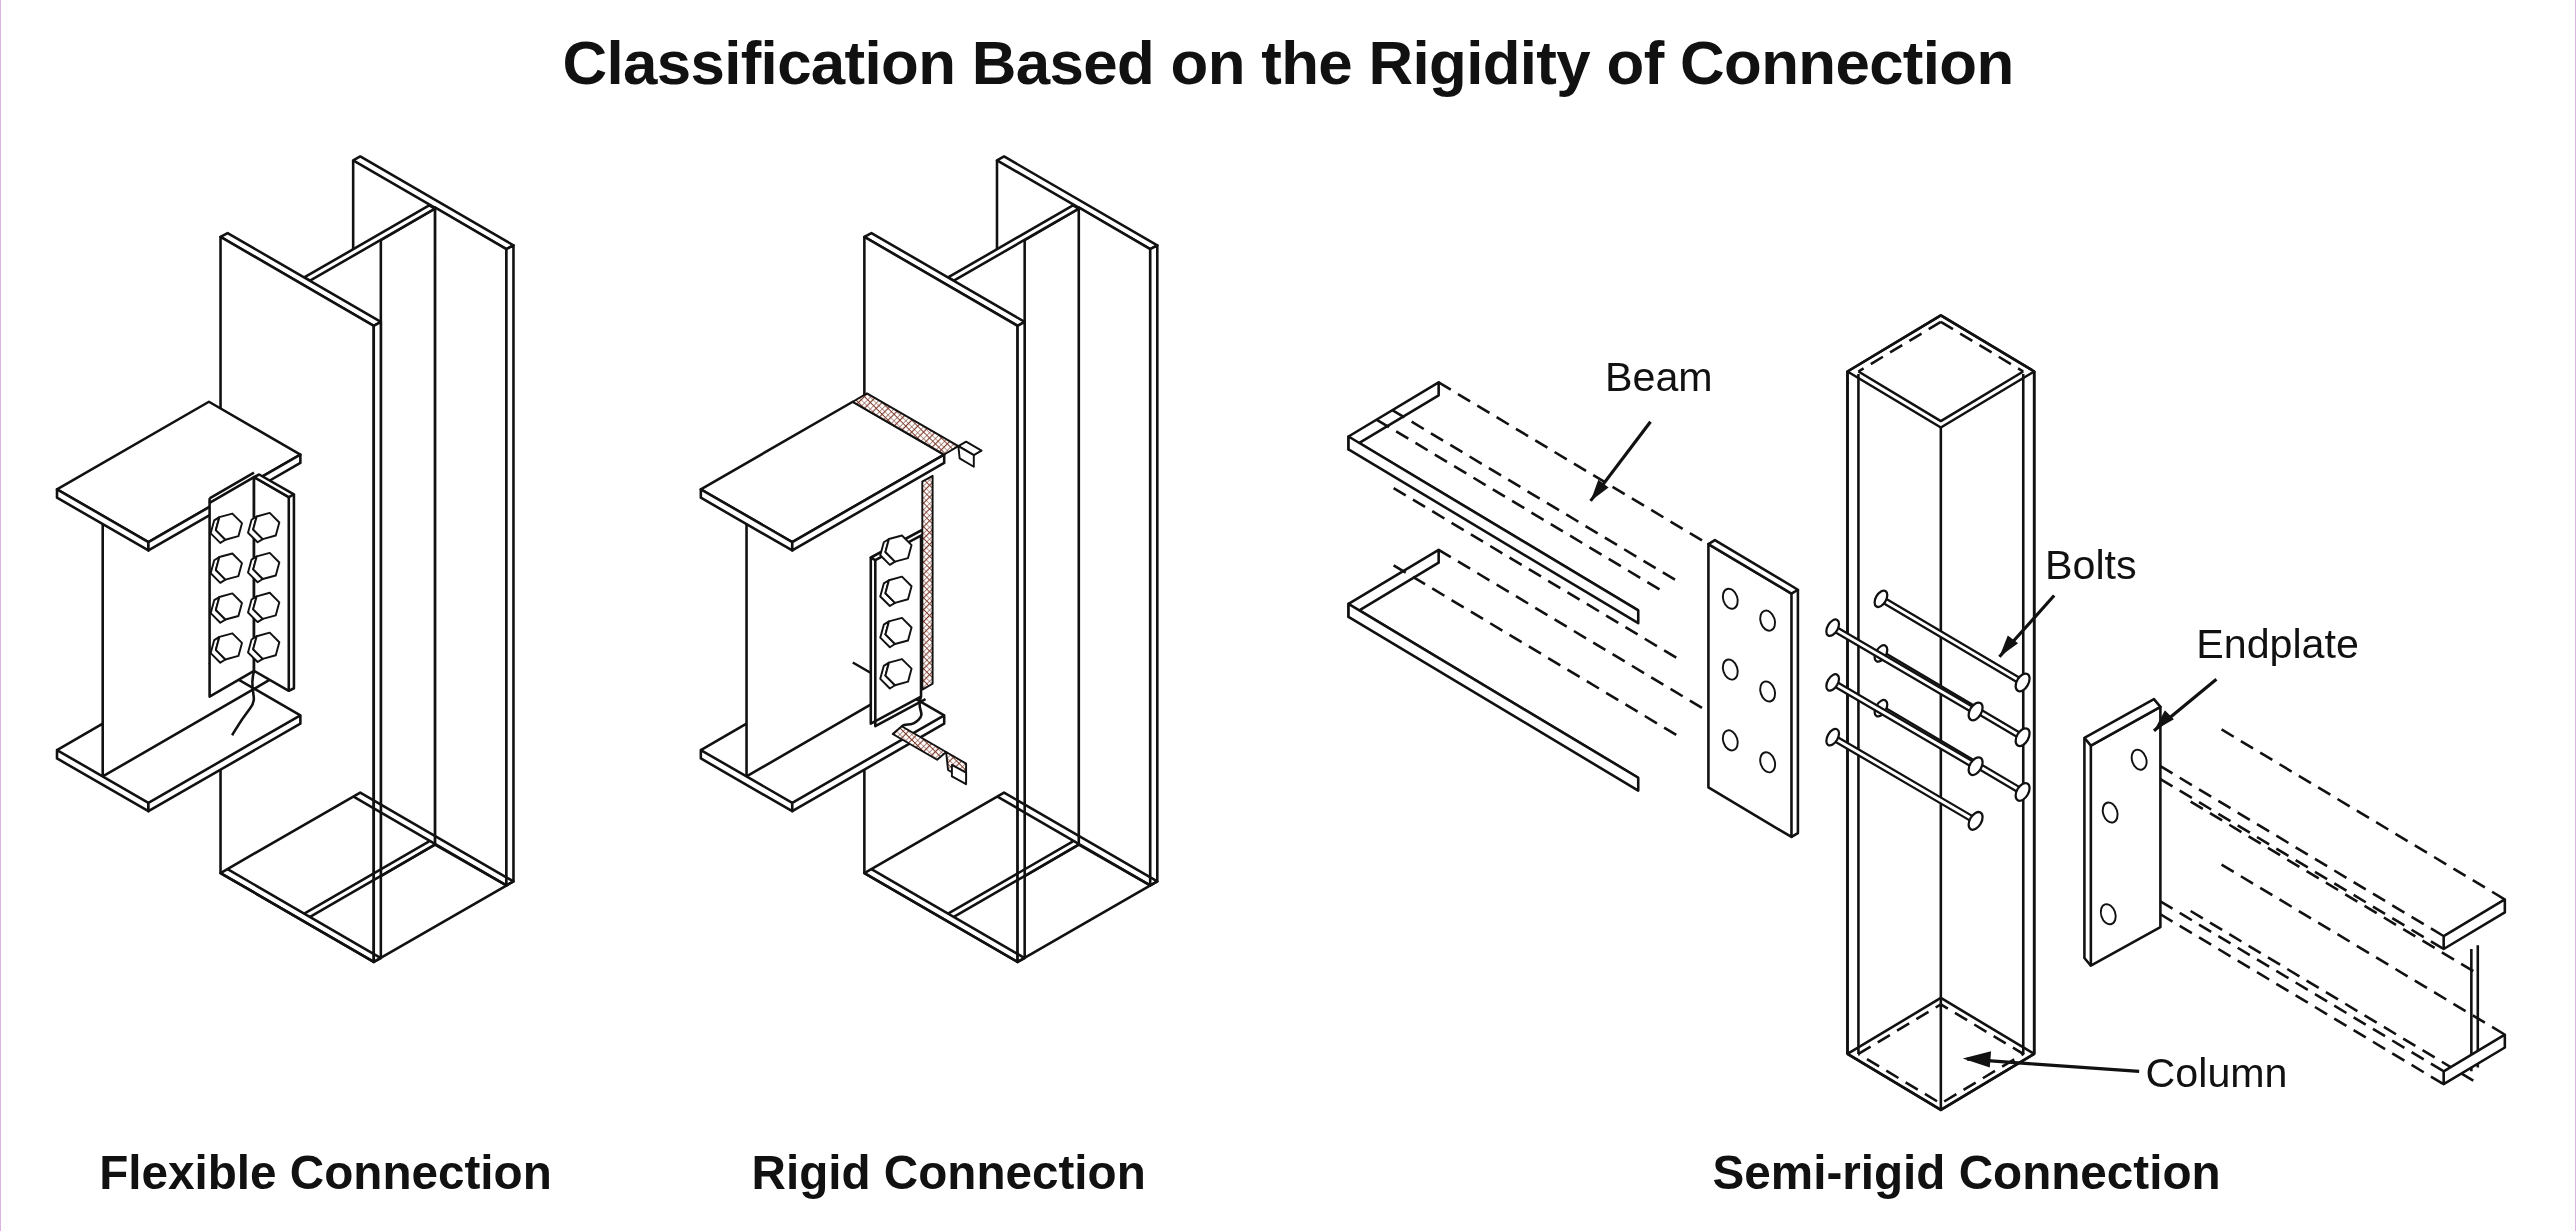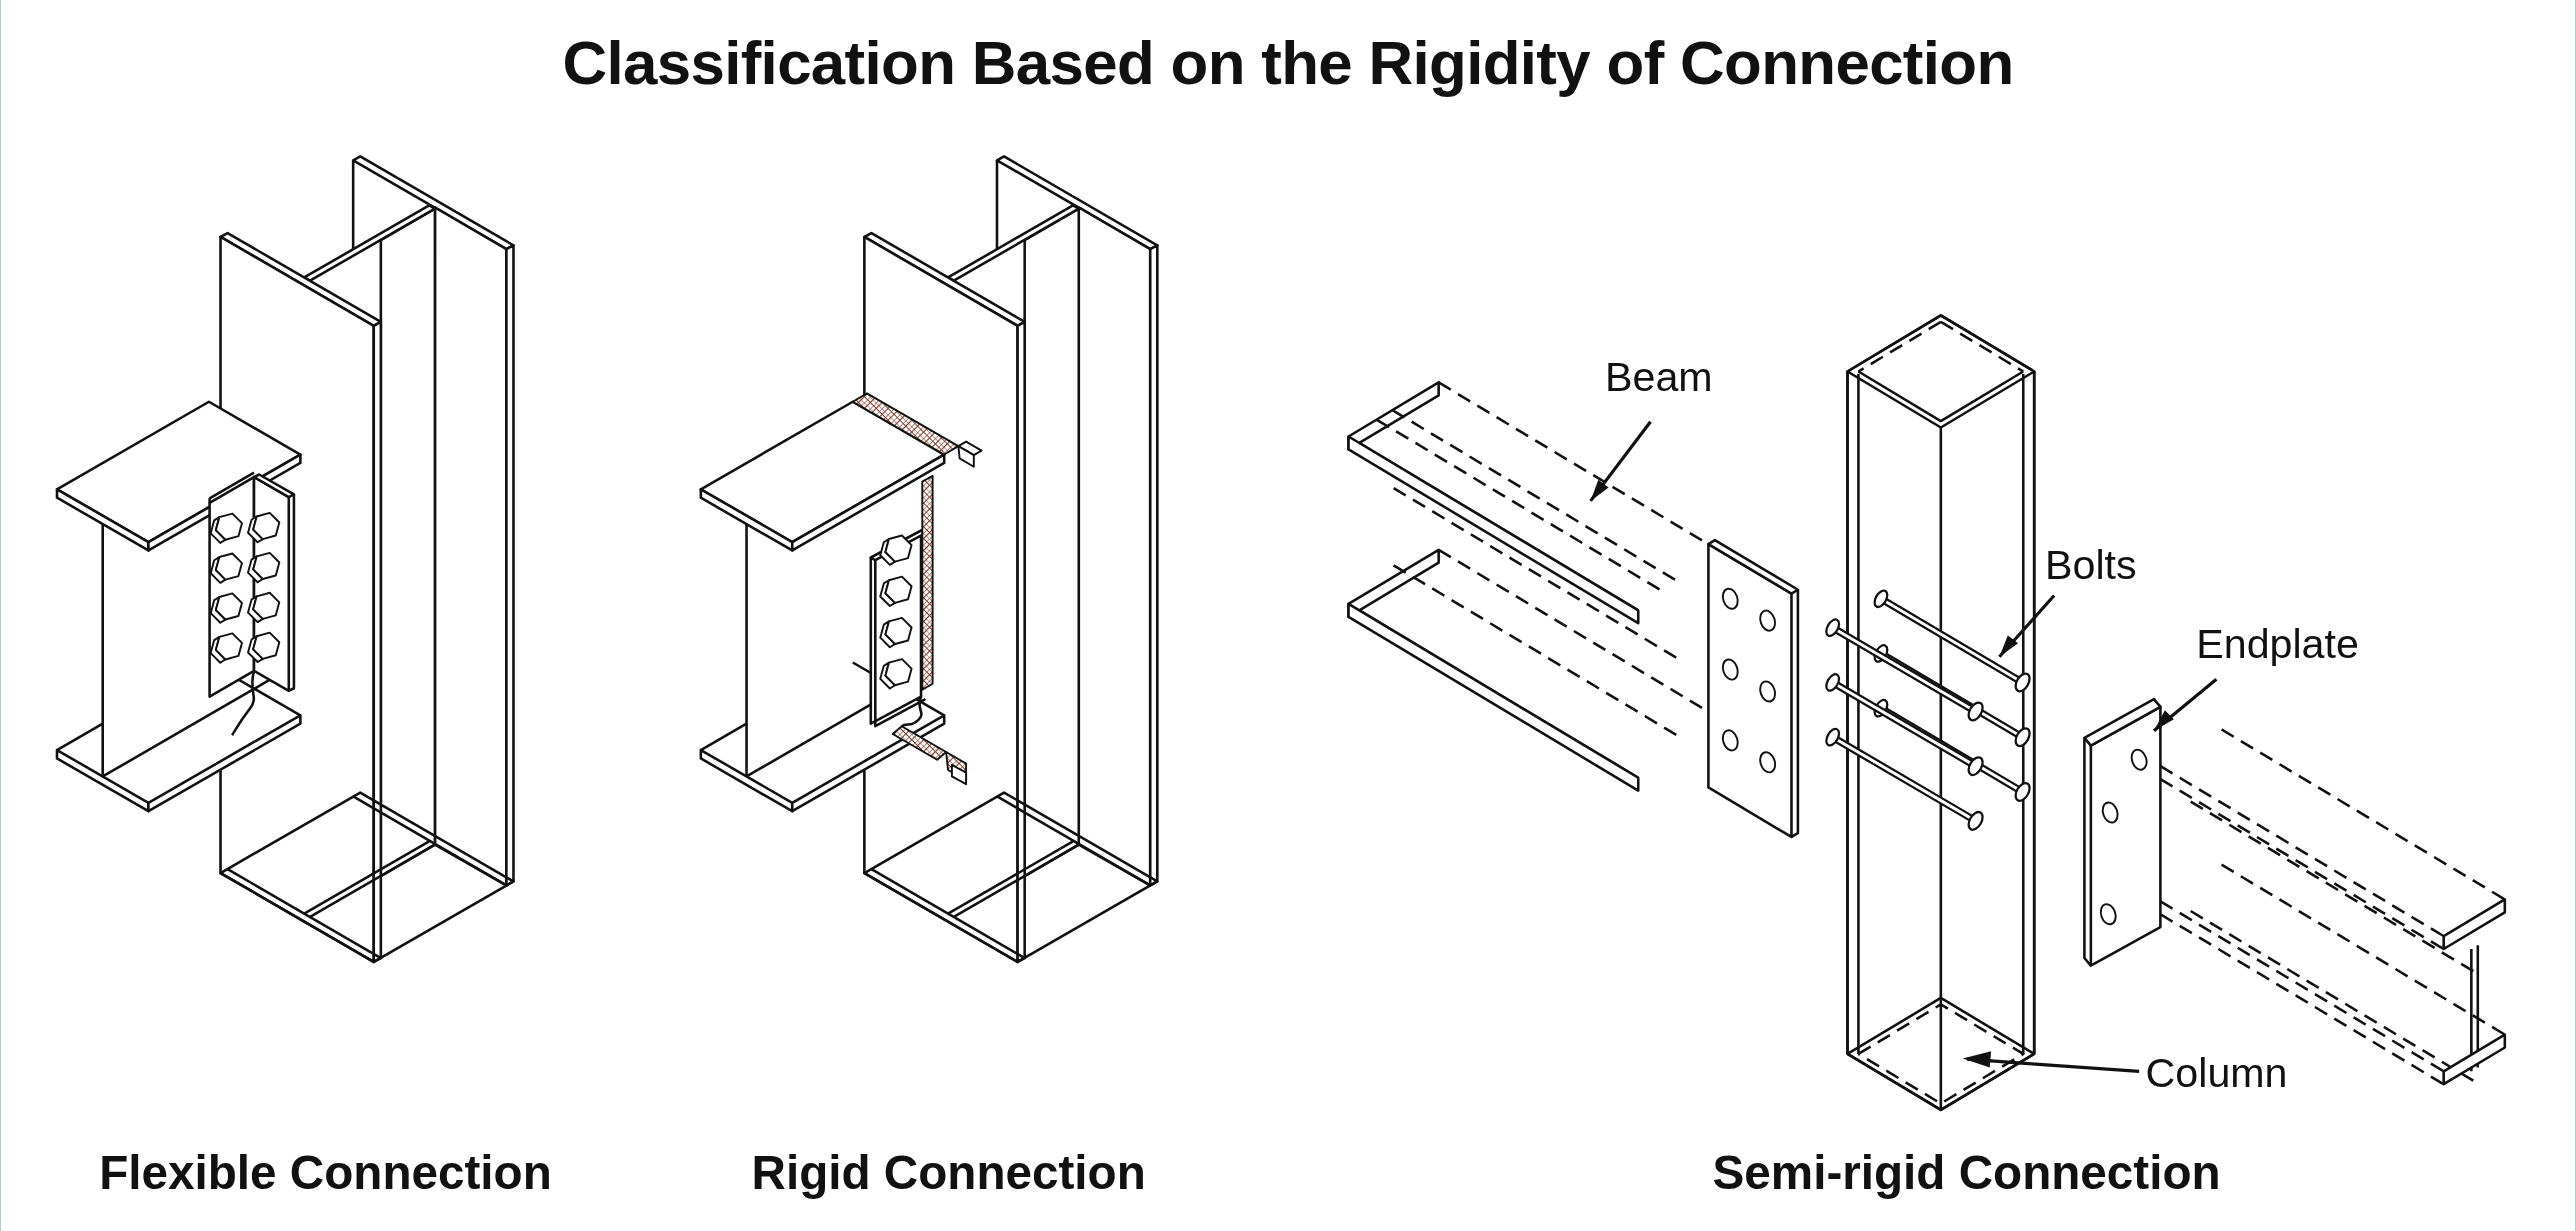--- a/index.html
+++ b/index.html
@@ -1,16 +1,16 @@
 <!DOCTYPE html>
 <html style="font-size:10.3px"><head>
 <meta charset="utf-8">
 <style>
   html,body{margin:0;padding:0;background:#ffffff;}
-  .canvas{position:relative;width:2576px;height:1231px;background:#0369a1;overflow:hidden;}
+  .canvas{position:relative;width:2576px;height:1231px;background:#a21caf;overflow:hidden;}
   svg{display:block;}
   text{font-family:"Liberation Sans","DejaVu Sans",sans-serif;fill:#111111;}
   .title{font-size:96px;font-weight:bold;letter-spacing:-1px;}
   .caption{font-size:74px;font-weight:bold;}
   .callout{font-size:64px;font-weight:normal;}
   .dash{stroke-dasharray:22 13;}
 </style>
 </head>
 <body>
 

